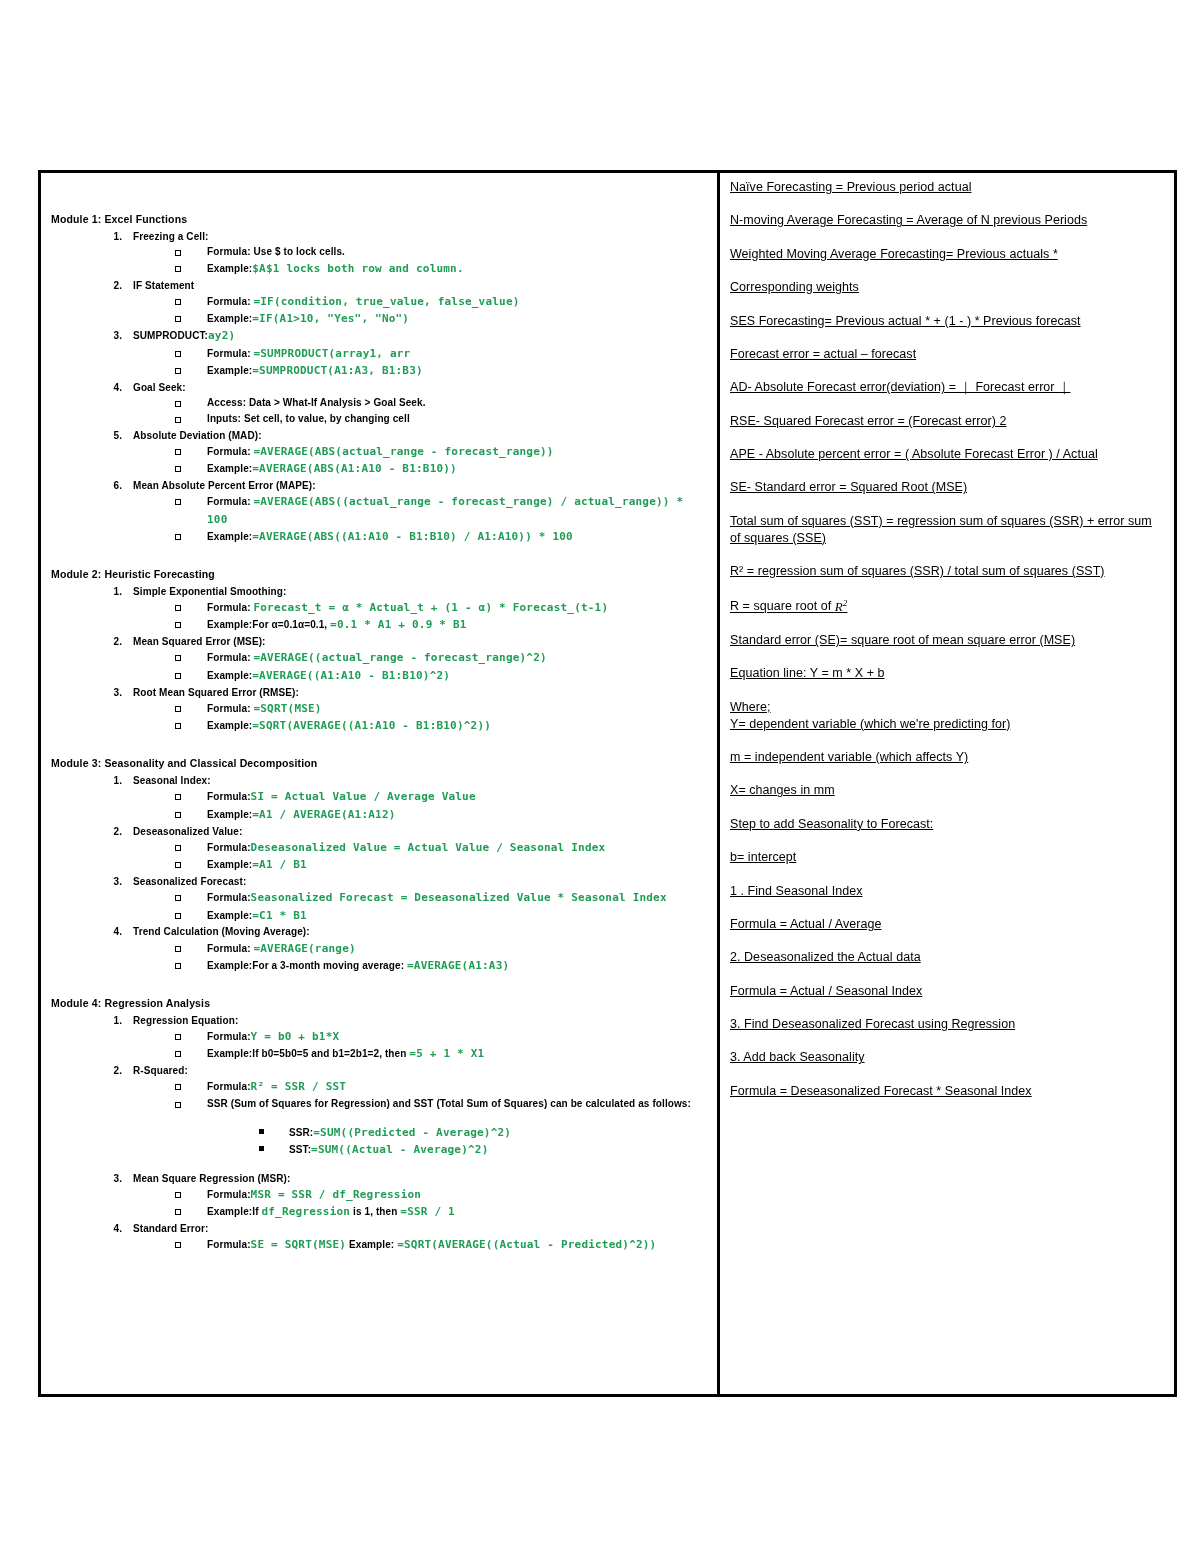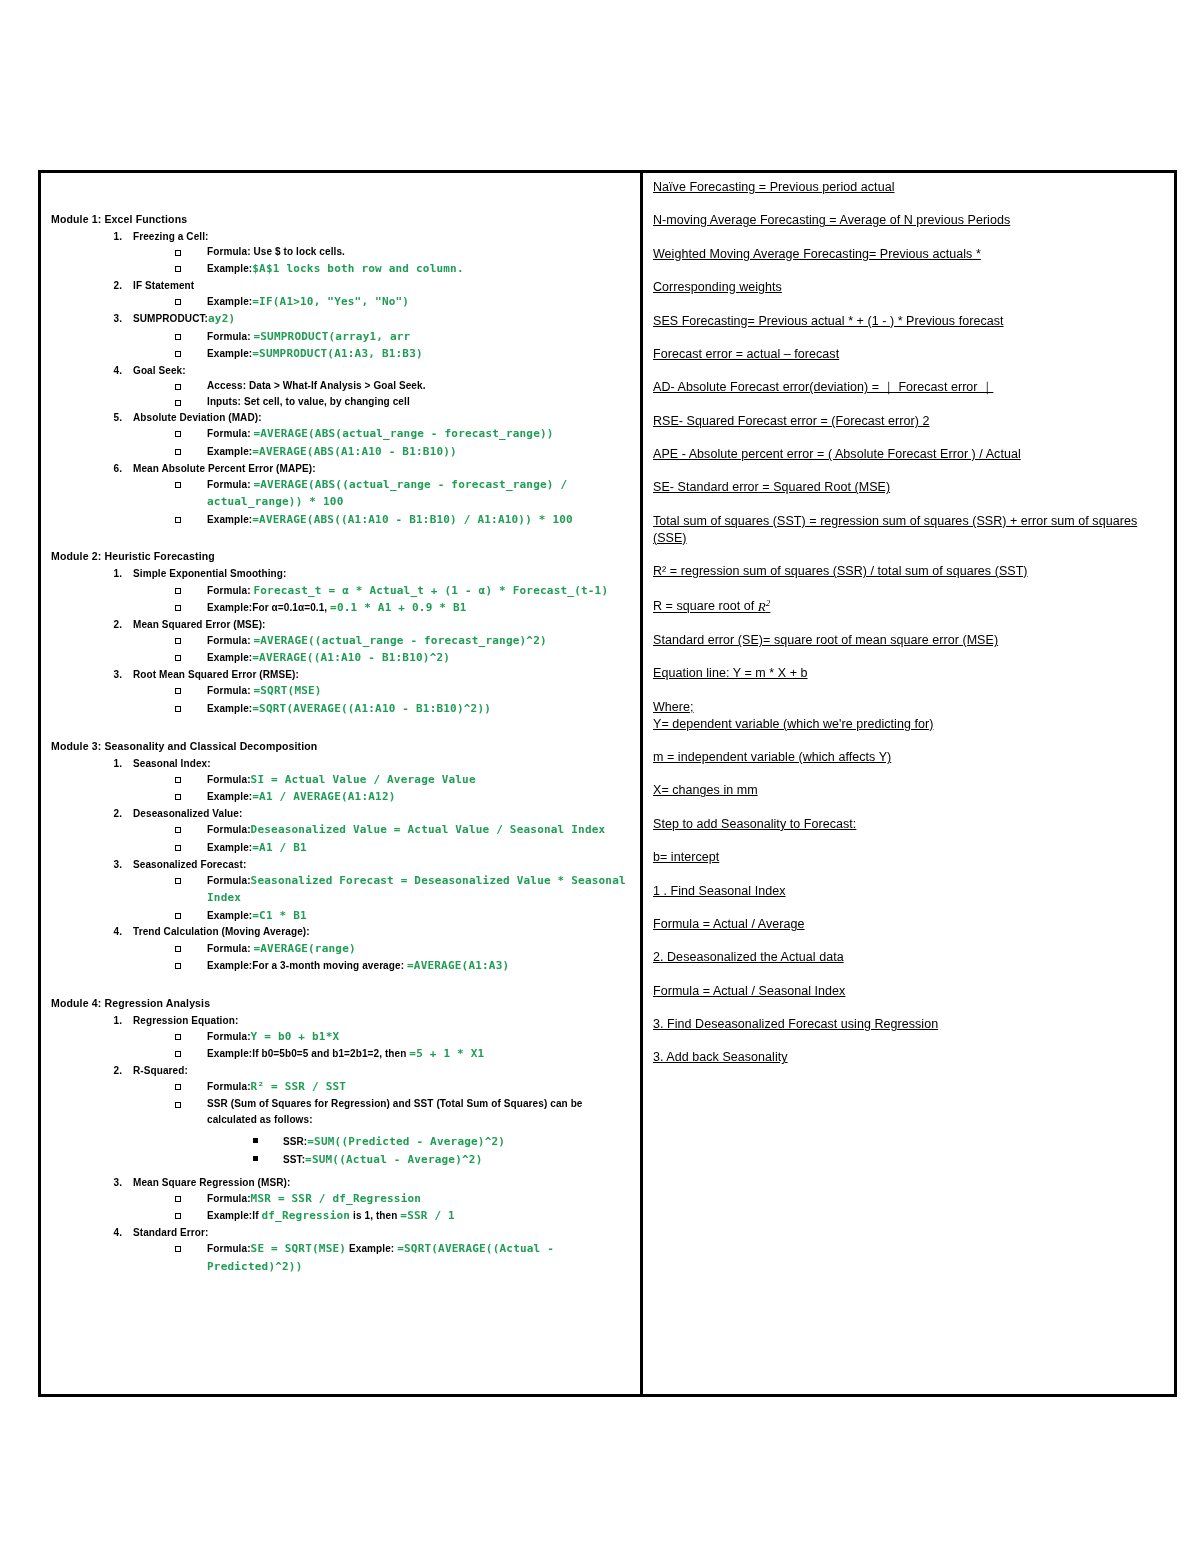--- a/index.html
+++ b/index.html
@@ -15,21 +15,21 @@
   
   .notes-table{
     position:absolute;
     left:38px; top:170px;
     width:1139px; height:1227px;
     border:3px solid #000;
     box-sizing:border-box;
     display:flex;
   }
   .col-left{
-    width:602px;
+    width:679px;
     box-sizing:border-box;
     border-right:3px solid #000;
     padding:0 10px 0 6px;
     overflow:hidden;
   }
   .col-right{
     flex:1;
     box-sizing:border-box;
     padding:6px 12px 0 10px;
     overflow:hidden;
@@ -75,21 +75,21 @@
   ul.lvl2 > li::before{
     content:"";
     position:absolute;
     left:0; top:6px;
     width:4px;height:4px;
     border:1px solid #000;
     background:#fff;
   }
   ul.lvl3{
     list-style:none;
-    margin:6px;
+    margin:12px;
     padding-left:40px;
   }
   ul.lvl3 > li{
     position:relative;
     font-size:10px;
     font-weight:bold;
     line-height:1.6;
     padding-left:30px;
   }
   ul.lvl3 > li::before{
@@ -133,20 +133,21 @@
     <div class="col-left">
       <div class="spacer-top"></div>
       <div id="left-root">
           <div class="module-head">Module 1: Excel Functions</div>
           <ol class="lvl1">
             <li><span>Freezing a Cell:</span><ul class="lvl2">
                 <li><span class="lbl">Formula: </span><span class="plain">Use $ to lock cells.</span> </li>
                 <li><span class="lbl">Example:</span><span class="code">$A$1 locks both row and column.</span></li>
               </ul></li>
             <li><span>IF Statement</span><ul class="lvl2">
+                <li><span class="lbl">Formula: </span><span class="code">=IF(condition, true_value, false_value)</span></li>
                 <li><span class="lbl">Example:</span><span class="code">=IF(A1&gt;10, "Yes", "No")</span></li>
               </ul></li>
             <li><span>SUMPRODUCT:</span><span class="code">ay2)</span><ul class="lvl2">
                 <li><span class="lbl">Formula: </span><span class="code">=SUMPRODUCT(array1, arr</span></li>
                 <li><span class="lbl">Example:</span><span class="code">=SUMPRODUCT(A1:A3, B1:B3)</span></li>
               </ul></li>
             <li><span>Goal Seek:</span><ul class="lvl2">
                 <li><span class="lbl">Access: </span><span class="plain">Data &gt; What-If Analysis &gt; Goal Seek.</span> </li>
                 <li><span class="lbl">Inputs: </span><span class="plain">Set cell, to value, by changing cell</span> </li>
               </ul></li>
@@ -244,17 +245,18 @@
           <div class="r-line">m = independent variable (which affects Y)</div>
           <div class="r-line">X= changes in mm</div>
           <div class="r-line">Step to add Seasonality to Forecast:</div>
           <div class="r-line">b= intercept</div>
           <div class="r-line">1 .    Find Seasonal Index</div>
           <div class="r-line">Formula = Actual / Average</div>
           <div class="r-line">2. Deseasonalized the Actual data</div>
           <div class="r-line">Formula = Actual / Seasonal Index</div>
           <div class="r-line">3. Find Deseasonalized Forecast using Regression</div>
           <div class="r-line">3. Add back Seasonality</div>
+          <div class="r-line">Formula = Deseasonalized Forecast * Seasonal Index</div>
         </div>
     </div>
 
   </div>
 </div>
 
 </body></html>

